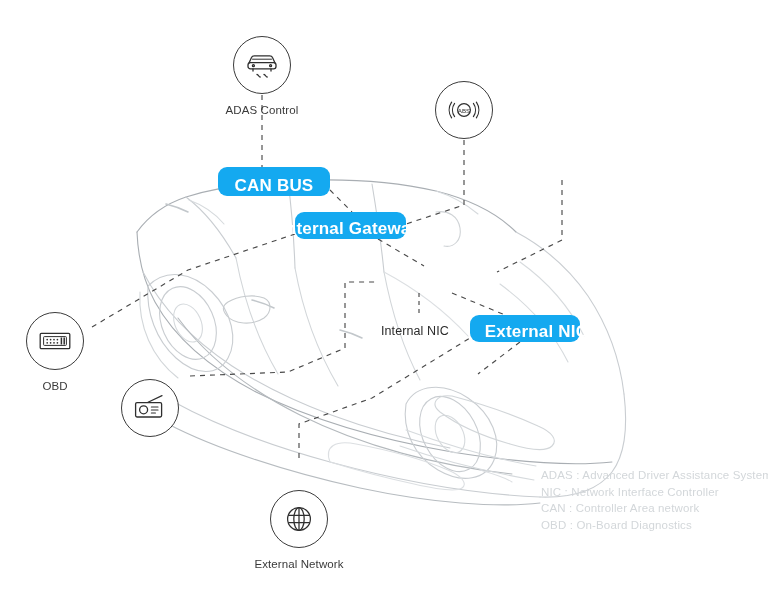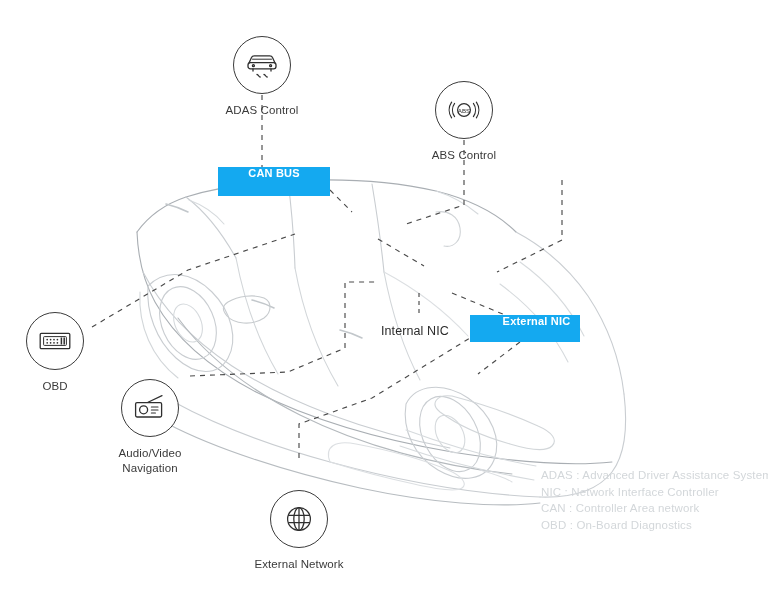--- a/index.html
+++ b/index.html
@@ -67,28 +67,29 @@
     margin-left: auto;
     margin-right: auto;
     word-break: break-all;
   }
 
   
   .chip {
     position: absolute;
     background: #14a9f0;
     color: #ffffff;
-    font-size: 11px;
+    font-size: 17px;
     font-weight: 700;
     letter-spacing: 0.2px;
     display: flex;
-    align-items: flex-start;
+    align-items: flex-end;
     justify-content: center;
     white-space: nowrap;
     box-sizing: border-box;
+    border-radius: 9px;
   }
 
   
   .plain-label {
     position: absolute;
     font-size: 12.5px;
     font-weight: 400;
     color: #2b2b2b;
     white-space: nowrap;
     letter-spacing: 0.1px;
@@ -237,21 +238,20 @@
       <div class="node-circle">
         <svg width="34" height="30" viewBox="0 0 34 30" fill="none" stroke="#2f2f2f" stroke-width="1.2" stroke-linecap="round">
           <circle cx="17" cy="15" r="6.4"></circle>
           <path d="M7.6,8.4 A11.4,11.4 0 0 0 7.6,21.6"></path>
           <path d="M26.4,8.4 A11.4,11.4 0 0 1 26.4,21.6"></path>
           <path d="M4.6,7.2 A13.8,13.8 0 0 0 4.6,22.8"></path>
           <path d="M29.4,7.2 A13.8,13.8 0 0 1 29.4,22.8"></path>
           <text x="17" y="18" text-anchor="middle" font-size="6.2" font-family="Liberation Sans, sans-serif" fill="#2f2f2f" stroke="none">ABS</text>
         </svg>
       </div>
-      <div class="node-caption">ABS Control</div>
     </div>
 
 
     <div class="node" style="left:55px; top:312px;">
       <div class="node-circle">
         <svg width="34" height="22" viewBox="0 0 34 22" fill="none" stroke="#2f2f2f" stroke-width="1.3" stroke-linejoin="round">
           <rect x="2.2" y="3.4" width="29.6" height="15.2" rx="1.2"></rect>
           <rect x="5.6" y="6.6" width="22.8" height="8.8" rx="0.8" stroke-width="1"></rect>
           <circle cx="9.2" cy="9.6" r="0.85" fill="#2f2f2f" stroke="none"></circle>
           <circle cx="12.6" cy="9.6" r="0.85" fill="#2f2f2f" stroke="none"></circle>
@@ -269,21 +269,20 @@
 
     <div class="node" style="left:150px; top:379px;">
       <div class="node-circle">
         <svg width="34" height="28" viewBox="0 0 34 28" fill="none" stroke="#2f2f2f" stroke-width="1.3" stroke-linecap="round" stroke-linejoin="round">
           <path d="M15,8.2 L29,1.6" stroke-width="1.2"></path>
           <rect x="2.6" y="8.6" width="26" height="14.4" rx="1.4"></rect>
           <circle cx="10.6" cy="15.8" r="4"></circle>
           <path d="M18.4,13 L25,13 M18.4,16 L25,16 M18.4,19 L22.4,19" stroke-width="1.2"></path>
         </svg>
       </div>
-      <div class="node-caption narrow">Audio/Video Navigation</div>
     </div>
 
     <div class="node" style="left:299px; top:490px;">
       <div class="node-circle">
         <svg width="30" height="30" viewBox="0 0 30 30" fill="none" stroke="#2f2f2f" stroke-width="1.25">
           <circle cx="15" cy="15" r="11.4"></circle>
           <ellipse cx="15" cy="15" rx="5.2" ry="11.4"></ellipse>
           <path d="M4.2,11.4 L25.8,11.4 M4.2,18.6 L25.8,18.6"></path>
           <path d="M15,3.6 L15,26.4"></path>
         </svg>
@@ -292,20 +291,23 @@
     </div>
 
   </div>
 
   <div id="labels-layer" class="layer">
 
     <div class="chip" style="left:218px; top:167px; width:112px; height:29px;">
       <span>CAN BUS</span>
     </div>
 
+    <div class="chip" style="left:295px; top:212px; width:111px; height:27px;">
+      <span>Internal Gateway</span>
+    </div>
 
 
     <div class="chip" style="left:470px; top:315px; width:110px; height:27px;padding-left:23px;">
       <span>External NIC</span>
     </div>
 
     <div class="plain-label" style="left:381px; top:324px;">Internal NIC</div>
 
     <div id="legend">
       <div>ADAS : Advanced Driver Assistance System</div>

